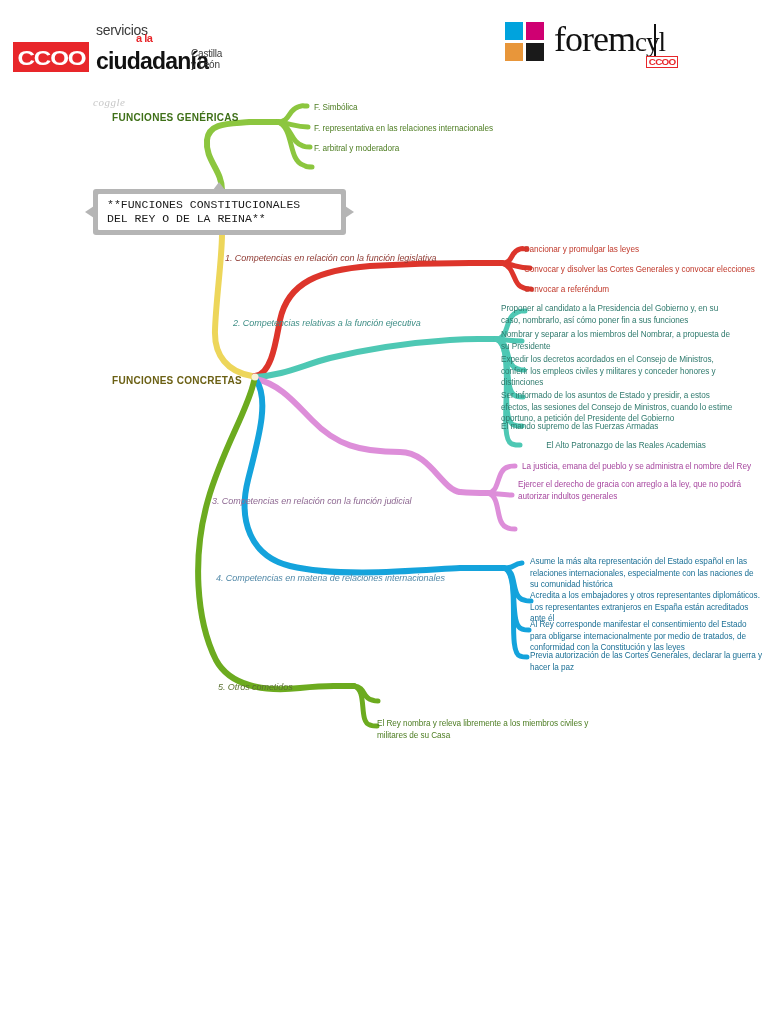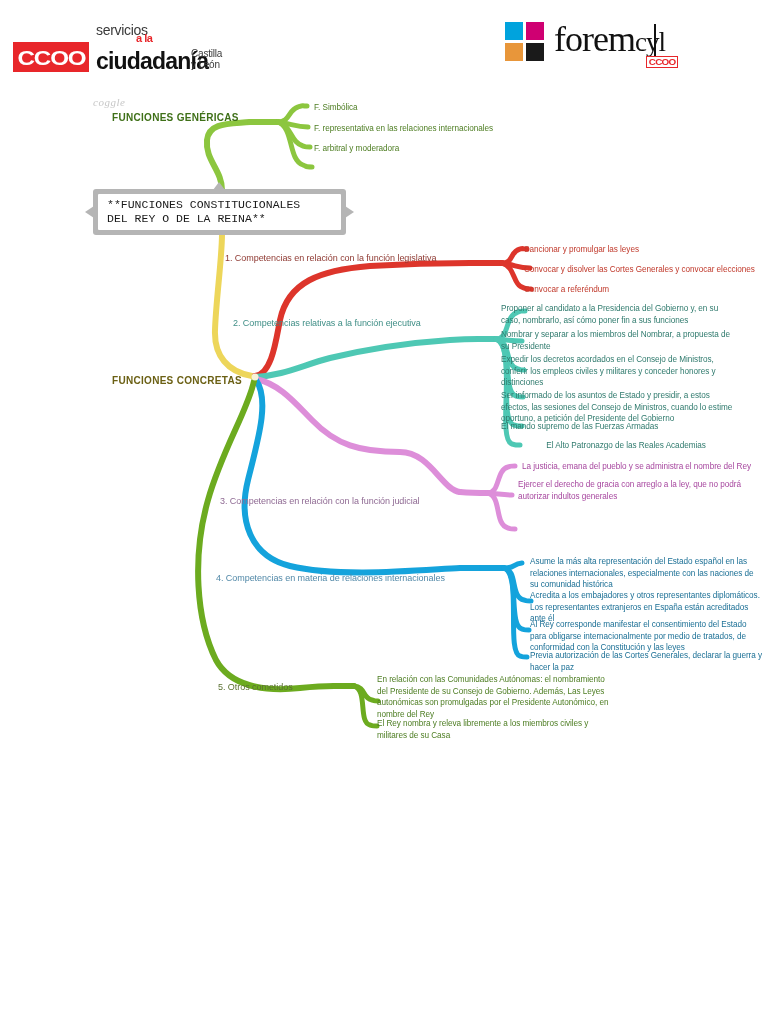--- a/index.html
+++ b/index.html
@@ -94,21 +94,21 @@
     width:12px; height:8px; left:120px; top:-7px;
     clip-path: polygon(0 100%, 50% 0, 100% 100%);
   }
 
   
   .lbl {
     position:absolute; font-family:"Liberation Sans", sans-serif;
     line-height:11.5px; letter-spacing:-0.05px;
   }
   .leaf { font-size:8.2px; }
-  .branch-label { font-size:9px; }
+  .branch-label { font-size:9px;font-style:italic; }
   .section-label { font-size:10px; font-weight:bold; letter-spacing:0.3px; }
   #coggle-mark {
     position:absolute; left:93px; top:96px; font-size:11px; color:#c7c7c7;
     font-family:"Liberation Serif", serif; font-style:italic; letter-spacing:0.5px;
   }
 </style>
 </head>
 <body>
 
 <div id="page">
@@ -236,39 +236,35 @@
 su Presidente</div>
   <div class="lbl leaf" style="left:501px; top:354px; color:#2f7a6d; width:264px; white-space:pre-line;">Expedir los decretos acordados en el Consejo de Ministros,
 conferir los empleos civiles y militares y conceder honores y
 distinciones</div>
   <div class="lbl leaf" style="left:501px; top:390px; color:#2f7a6d; width:264px; white-space:pre-line;">Ser informado de los asuntos de Estado y presidir, a estos
 efectos, las sesiones del Consejo de Ministros, cuando lo estime
 oportuno, a petición del Presidente del Gobierno</div>
   <div class="lbl leaf" style="left:501px; top:421px; color:#2f7a6d; width:250px;">El mando supremo de las Fuerzas Armadas</div>
   <div class="lbl leaf" style="left:501px; top:440px; color:#2f7a6d; width:250px;text-align:center;">El Alto Patronazgo de las Reales Academias</div>
 
-  <div class="lbl branch-label" style="left:220px; top:496px; color:#8f6a93;">3.  Competencias en relación con la función judicial</div>
+  <div class="lbl branch-label" style="left:212px; top:496px; color:#8f6a93;">3.  Competencias en relación con la función judicial</div>
   <div class="lbl leaf" style="left:522px; top:461px; color:#a7479f; width:248px;">La justicia, emana del pueblo y se administra el nombre del Rey</div>
   <div class="lbl leaf" style="left:518px; top:479px; color:#a7479f; width:248px; white-space:pre-line;">Ejercer el derecho de gracia con arreglo a la ley, que no podrá
 autorizar indultos generales</div>
 
   <div class="lbl branch-label" style="left:216px; top:573px; color:#5289a8;">4.  Competencias en materia de relaciones internacionales</div>
   <div class="lbl leaf" style="left:530px; top:556px; color:#1b6f95; width:238px; white-space:pre-line;">Asume la más alta representación del Estado español en las
 relaciones internacionales, especialmente con las naciones de
 su comunidad histórica</div>
   <div class="lbl leaf" style="left:530px; top:590px; color:#1b6f95; width:238px; white-space:pre-line;">Acredita a los embajadores y otros representantes diplomáticos.
 Los representantes extranjeros en España están acreditados
 ante él</div>
   <div class="lbl leaf" style="left:530px; top:619px; color:#1b6f95; width:238px; white-space:pre-line;">Al Rey corresponde manifestar el consentimiento del Estado
 para obligarse internacionalmente por medio de tratados, de
 conformidad con la Constitución y las leyes</div>
   <div class="lbl leaf" style="left:530px; top:650px; color:#1b6f95; width:238px; white-space:pre-line;">Previa autorización de las Cortes Generales, declarar la guerra y
 hacer la paz</div>
 
   <div class="lbl branch-label" style="left:218px; top:682px; color:#5a7030;">5.  Otros cometidos</div>
-  <div class="lbl leaf" style="left:377px; top:674px; color:#4d7d22; width:240px; white-space:pre-line;">En relación con las Comunidades Autónomas: el nombramiento
-del Presidente de su Consejo de Gobierno. Además, Las Leyes
-autonómicas son promulgadas por el Presidente Autonómico, en
-nombre del Rey</div>
   <div class="lbl leaf" style="left:377px; top:718px; color:#4d7d22; width:240px; white-space:pre-line;">El Rey nombra y releva libremente a los miembros civiles y
 militares de su Casa</div>
 
 </div>
 
 </body></html>

